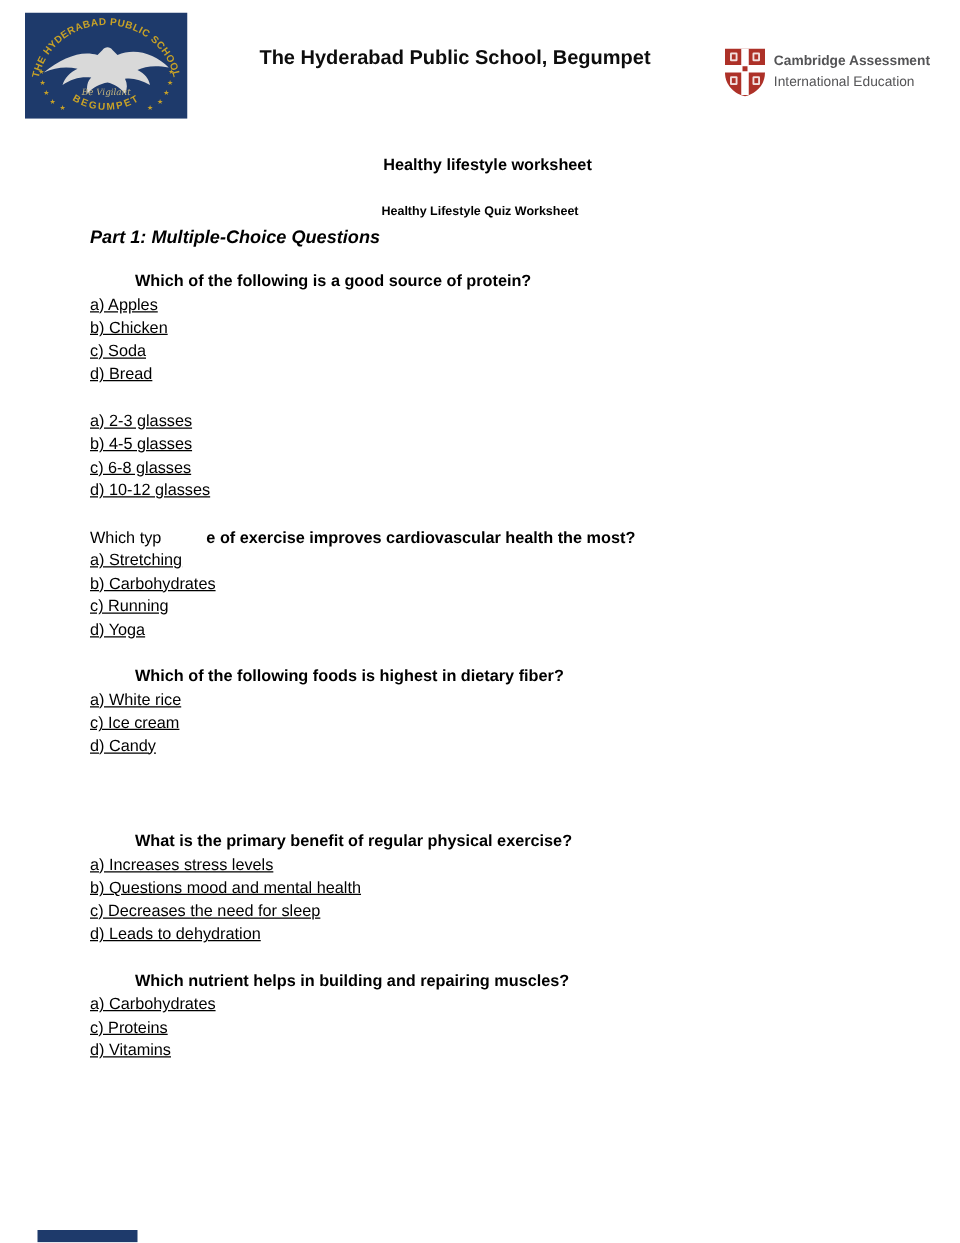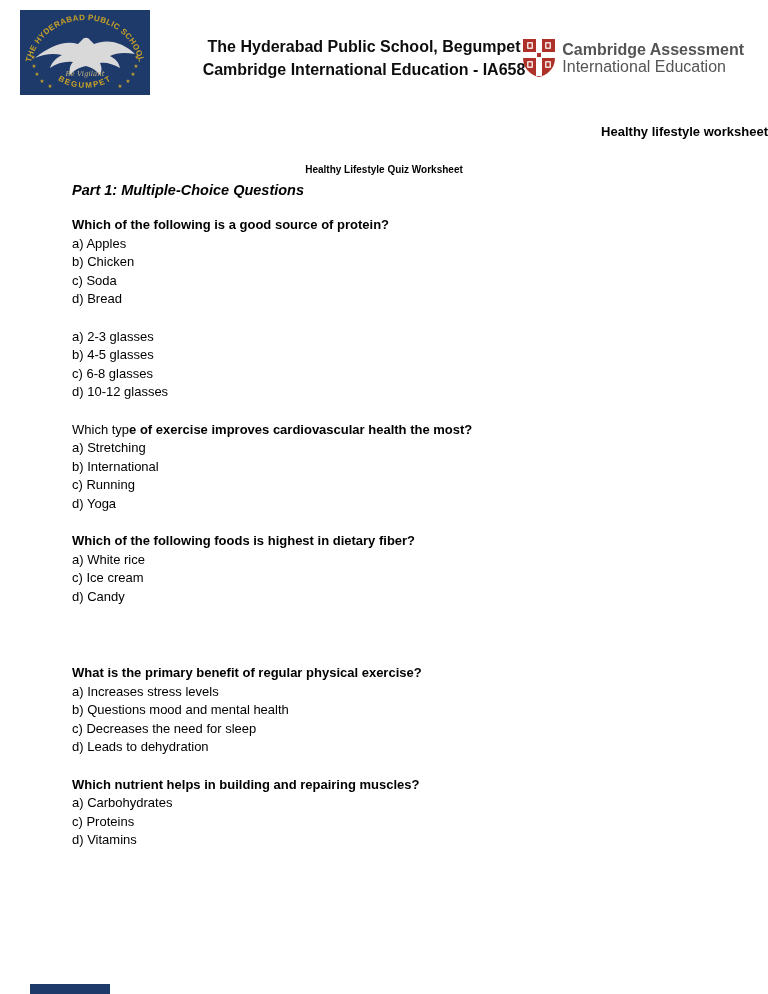--- a/index.html
+++ b/index.html
@@ -20,37 +20,37 @@
   .school-logo svg { display: block; width: 100%; height: 100%; }
 
   .header-titles {
     position: absolute; left: 160px; right: 200px; top: 35px;
     text-align: center;
     font-weight: 700; font-size: 16px; line-height: 23px; color: #0d0d0d;
   }
 
   .cambridge { position: absolute; right: 24px; top: 38px; display: flex; align-items: flex-start; gap: 6px; }
   .cambridge svg { display: block; width: 34px; height: 40px; }
-  .cambridge-text { font-size: 16px; line-height: 17px; color: #545456; padding-top: 3px; }
+  .cambridge-text { font-size: 11px; line-height: 17px; color: #545456; padding-top: 3px; }
   .cambridge-text .c1 { font-weight: 700; }
   .cambridge-text .c2 { font-weight: 400; }
 
   
-  .subtitle { margin-top: 24px; text-align: right; font-weight: 700; font-size: 13px; margin-left: 12px; }
+  .subtitle { margin-top: 24px; text-align: center; font-weight: 700; font-size: 13px; margin-left: 12px; }
   .main-title { margin-top: 21px; text-align: center; font-weight: 700; font-size: 10px; line-height: 20px; }
   .section-heading { margin: 0 72px; font-weight: 700; font-size: 14.5px; line-height: 20px; font-style: italic; }
 
   
   .questions { margin: 16px 72px 0 72px; }
   .question { margin-bottom: 19px; font-size: 13px; line-height: 18.5px; }
   .question .prompt { font-size: 13px; }
-  .question .prompt .bold { font-weight: 700; }
+  .question .prompt .bold { font-weight: 700; margin-left: 36px; }
   .question .prompt .reg { font-weight: 400; }
   .question.big-gap { margin-top: 58px; }
-  .option { font-weight: 400; }
+  .option { font-weight: 400; text-decoration: underline; }
 
   
   .next-page-sliver {
     position: absolute; left: 30px; top: 984px;
     width: 80px; height: 10px;
     background: #1e3a6b;
   }
 </style>
 </head>
 <body>
@@ -84,21 +84,20 @@
             <text x="116" y="58">★</text>
             <text x="113" y="66">★</text>
           <text x="108" y="73">★</text>
             <text x="100" y="78">★</text>
         </g>
       </svg>
     </div>
 
     <div class="header-titles">
       <div>The Hyderabad Public School, Begumpet</div>
-      <div>Cambridge International Education - IA658</div>
     </div>
 
     <div class="cambridge">
       <svg viewBox="0 0 34 40" xmlns="http://www.w3.org/2000/svg">
         <path d="M1,1 H33 V20 C33,31 24.5,37.5 17,39 C9.5,37.5 1,31 1,20 Z" fill="#ad3128"></path>
         <rect x="14" y="1" width="6" height="37" fill="#ffffff"></rect>
         <rect x="1" y="14" width="32" height="6" fill="#ffffff"></rect>
         <g fill="#ffffff" opacity="0.85">
           <rect x="5" y="4" width="6" height="7" rx="1"></rect>
           <rect x="23" y="4" width="6" height="7" rx="1"></rect>
@@ -138,21 +137,21 @@
     <div class="question">
       <div class="option">a) 2-3 glasses</div>
       <div class="option">b) 4-5 glasses</div>
       <div class="option">c) 6-8 glasses</div>
       <div class="option">d) 10-12 glasses</div>
     </div>
 
     <div class="question">
       <div class="prompt"><span class="reg">Which typ</span><span class="bold">e of exercise improves cardiovascular health the most?</span></div>
       <div class="option">a) Stretching</div>
-      <div class="option">b) International</div>
+      <div class="option">b) Carbohydrates</div>
       <div class="option">c) Running</div>
       <div class="option">d) Yoga</div>
     </div>
 
     <div class="question">
       <div class="prompt"><span class="reg"></span><span class="bold">Which of the following foods is highest in dietary fiber?</span></div>
       <div class="option">a) White rice</div>
       <div class="option">c) Ice cream</div>
       <div class="option">d) Candy</div>
     </div>

